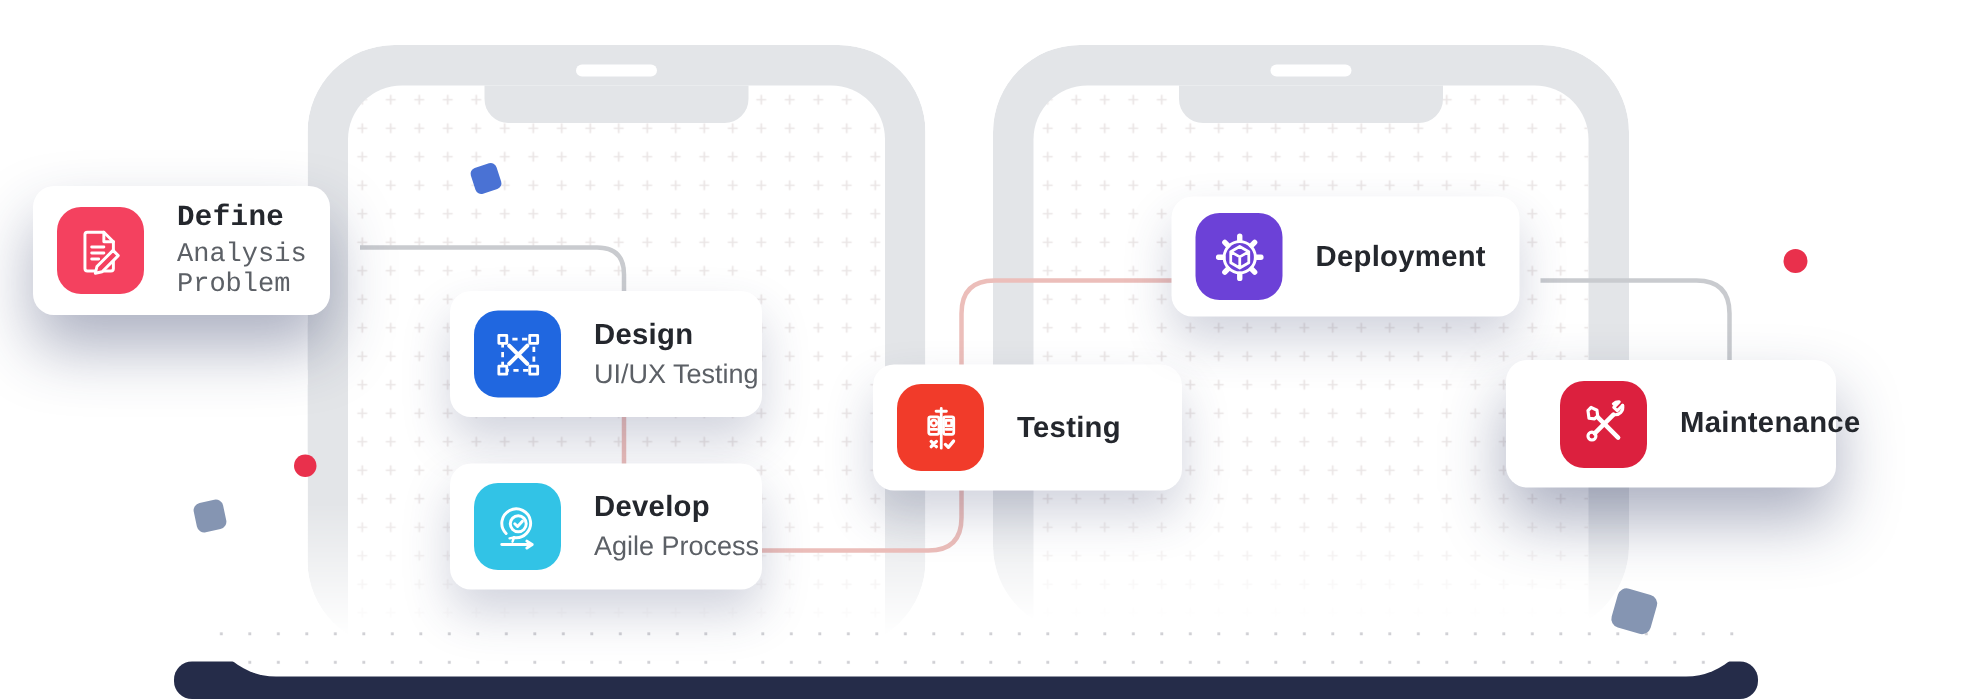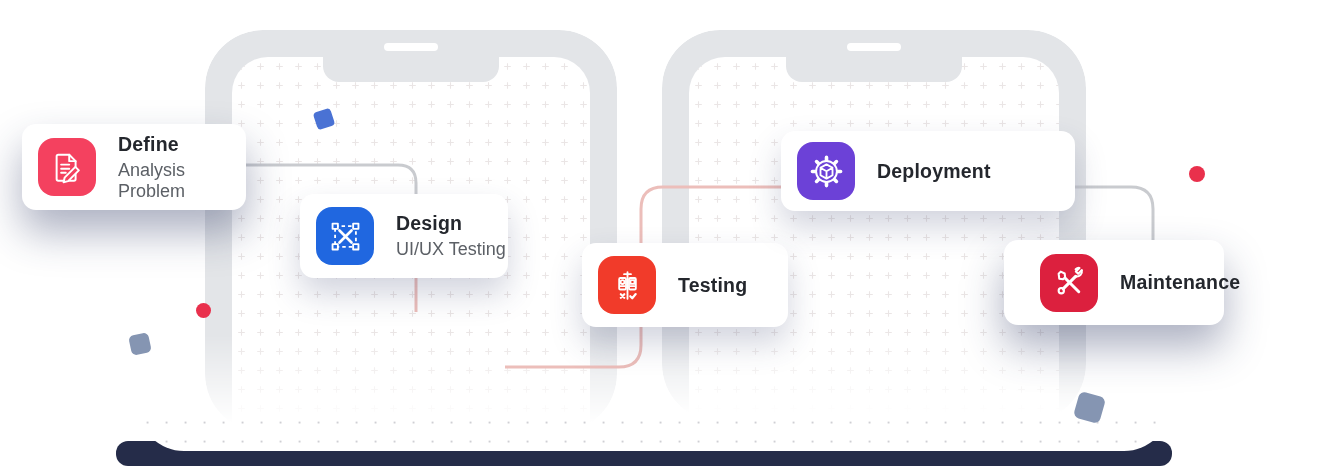--- a/index.html
+++ b/index.html
@@ -42,25 +42,25 @@
   .card{position:absolute;display:flex;align-items:center;background:#fff;border-radius:14px;
         box-shadow:0 16px 32px rgba(48,58,104,.22);}
   .card.heavy{box-shadow:0 22px 42px rgba(40,50,95,.38);}
   .tile{width:58px;height:58px;border-radius:16px;margin-left:16px;flex:0 0 auto;
         display:flex;align-items:center;justify-content:center;}
   .tile svg{width:37px;height:37px;display:block;}
   .txt{margin-left:22px;}
   .title{font-size:19.5px;font-weight:700;color:var(--title-text,#24272D);letter-spacing:.2px;}
   .sub{font-size:18px;color:var(--subtitle-text,#5C6066);margin-top:4px;}
 
-  #card-define{left:22px;top:124px;width:224px;height:86px;}
+  #card-define{left:22px;top:124px;width:198px;height:86px;font-family:Liberation Mono, monospace;}
   #card-design{left:300px;top:194px;width:208px;height:84px;}
   #card-develop{left:300px;top:309px;width:208px;height:84px;}
   #card-testing{left:570px;top:243px;width:206px;height:84px;margin-left:12px;}
-  #card-deployment{left:781px;top:131px;width:294px;height:80px;}
+  #card-deployment{left:781px;top:131px;width:232px;height:80px;}
   #card-maintenance{left:1004px;top:240px;width:200px;height:85px;padding-left:20px;}
 </style>
 </head>
 <body>
 
 <div class="stage">
 
   <div class="navy-base"></div>
 
   <div class="laptop">
@@ -153,20 +153,37 @@
           <rect fill="currentColor" x="22.6" y="22.6" width="4.6" height="4.6"></rect>
         </g>
       </svg>
     </div>
     <div class="txt">
       <div class="title">Design</div>
       <div class="sub">UI/UX Testing</div>
     </div>
   </div>
 
+  <div class="card" id="card-develop">
+    <div class="tile" style="background: rgb(50, 195, 230); color: rgb(50, 195, 230);">
+      <svg viewBox="0 0 32 32">
+        <g fill="none" stroke="#fff" stroke-width="1.7" stroke-linecap="round" stroke-linejoin="round">
+          <circle cx="16" cy="14" r="4.6"></circle>
+          <path d="M14 14l1.6 1.6 2.8-3.1"></path>
+          <path d="M9 19.6A8.3 8.3 0 1 1 13.6 21.9"></path>
+          <path d="M13.6 21.9l-2.6.5M13.6 21.9l-.9 2.4" stroke-width="1.4"></path>
+          <path d="M6.5 26h17.5M24 26l-3-2M24 26l-3 2"></path>
+        </g>
+      </svg>
+    </div>
+    <div class="txt">
+      <div class="title">Develop</div>
+      <div class="sub">Agile Process</div>
+    </div>
+  </div>
 
   <div class="card" id="card-testing">
     <div class="tile" style="background: rgb(241, 59, 42); color: rgb(241, 59, 42);">
       <svg viewBox="0 0 32 32">
         <g fill="none" stroke="#fff" stroke-width="1.6" stroke-linecap="round" stroke-linejoin="round">
           <path d="M16 4.5v23M13 6.2h6"></path>
           <rect x="8.8" y="9.5" width="5.9" height="10" rx="1"></rect>
           <rect x="17.3" y="9.5" width="5.9" height="10" rx="1"></rect>
           <circle cx="11.7" cy="13" r="1.7"></circle>
           <path d="M10 16.6h3.4"></path>

